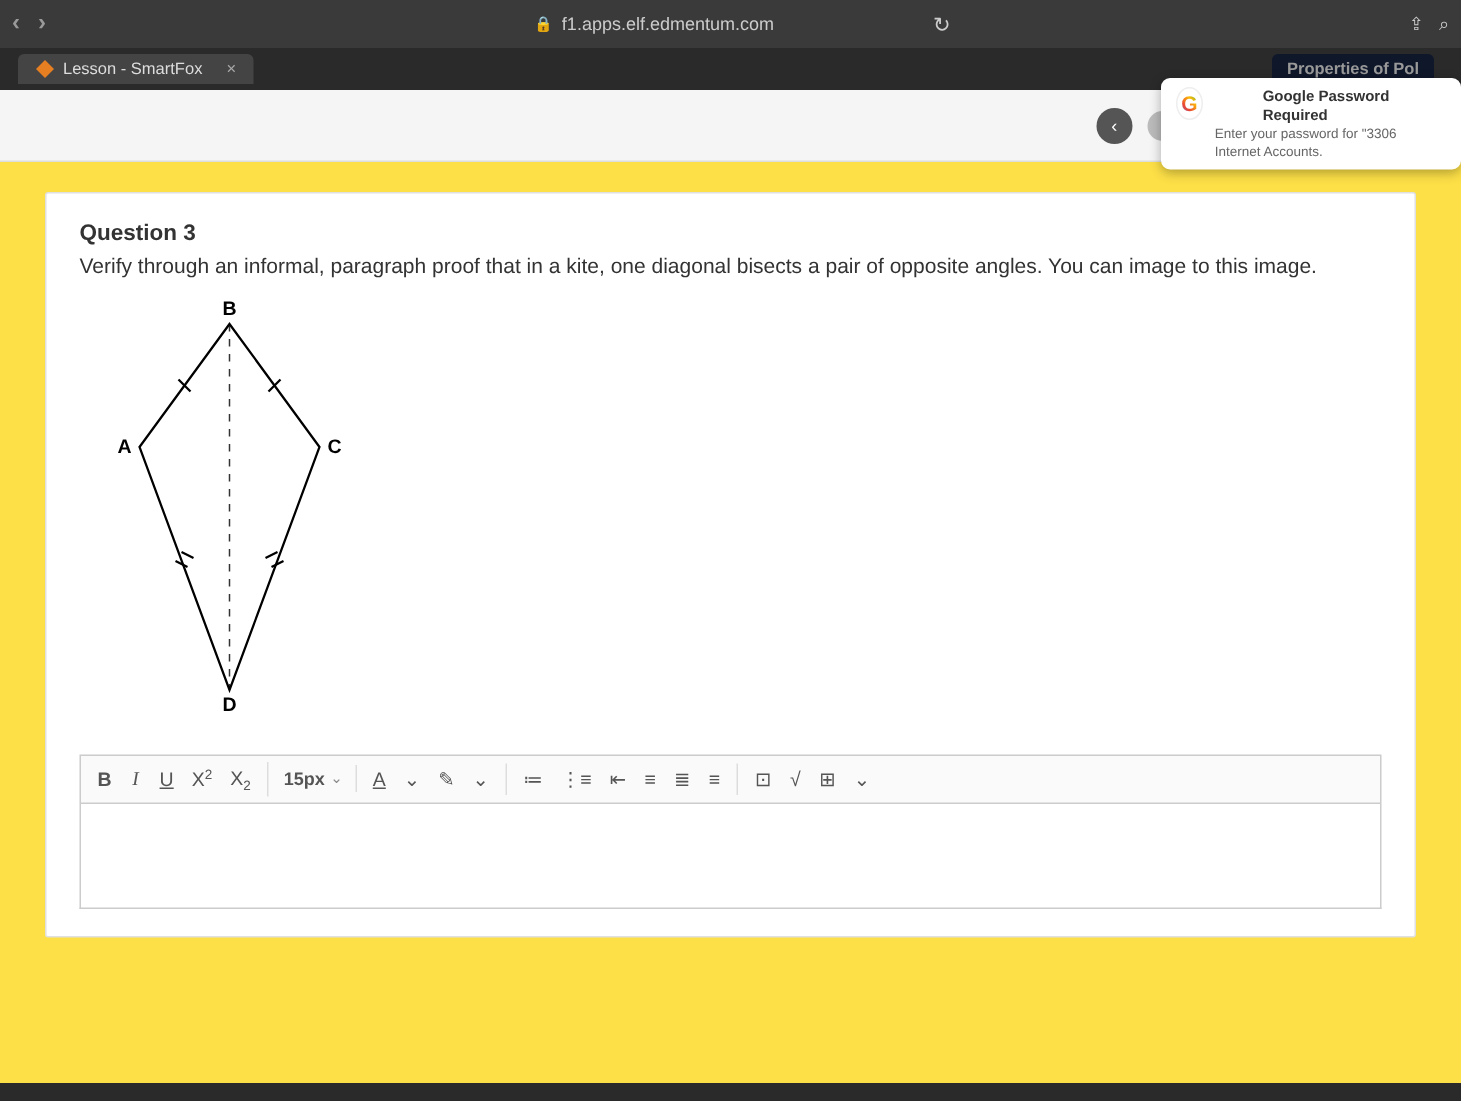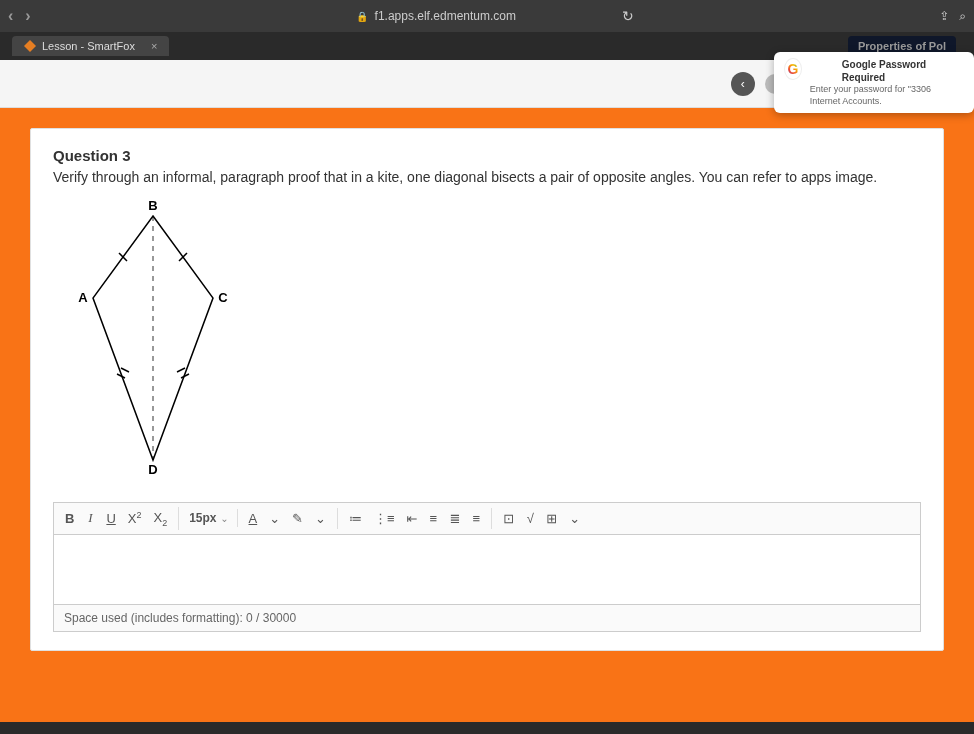--- a/index.html
+++ b/index.html
@@ -85,21 +85,21 @@
   position: relative;
 }
 .page-title { font-size: 18px; color: #444; font-weight: 400; }
 .progress-area { margin-left: auto; display: flex; align-items: center; gap: 10px; }
 .back-circle { width: 24px; height: 24px; border-radius: 50%; background: #555; color: #fff; display: flex; align-items: center; justify-content: center; font-size: 12px; cursor: pointer; }
 .grey-circle { width: 20px; height: 20px; border-radius: 50%; background: #bbb; }
 .progress-text { font-size: 13px; color: #555; }
 .save-exit { background: #0a7d7d; color: #fff; padding: 6px 12px; font-size: 13px; border-radius: 2px; display: flex; align-items: center; gap: 4px; cursor: pointer; }
 
 .content {
-  background: #f97316;
+  background: #fde047;
   padding: 20px 30px;
   height: calc(100% - 60px - 32px - 28px);
   overflow: auto;
 }
 .card {
   background: #fff;
   border: 1px solid #e0e0e0;
   border-radius: 2px;
   padding: 18px 22px;
 }
@@ -197,21 +197,21 @@
     <div class="save-exit">
       <span>➦</span>
       <span>Save &amp; Exit</span>
     </div>
   </div>
 </div>
 
 <div class="content">
   <div class="card">
     <div class="question-title">Question 3</div>
-    <div class="question-text">Verify through an informal, paragraph proof that in a kite, one diagonal bisects a pair of opposite angles. You can refer to apps image.</div>
+    <div class="question-text">Verify through an informal, paragraph proof that in a kite, one diagonal bisects a pair of opposite angles. You can image to this image.</div>
 
     <div class="kite-figure">
       <svg width="200" height="280" viewBox="0 0 200 280">
         <line x1="100" y1="18" x2="100" y2="262" stroke="#333" stroke-width="1" stroke-dasharray="5,5"></line>
         <polygon points="100,18 160,100 100,262 40,100" fill="none" stroke="#000" stroke-width="1.5"></polygon>
         <line x1="66" y1="55" x2="74" y2="63" stroke="#000" stroke-width="1.5"></line>
         <line x1="126" y1="63" x2="134" y2="55" stroke="#000" stroke-width="1.5"></line>
         <g stroke="#000" stroke-width="1.5">
           <line x1="64" y1="176" x2="72" y2="180"></line>
           <line x1="68" y1="170" x2="76" y2="174"></line>
@@ -255,15 +255,14 @@
         <span class="tb-btn">≡</span>
       </div>
       <div class="tb-group">
         <span class="tb-btn">⊡</span>
         <span class="tb-btn">√</span>
         <span class="tb-btn">⊞</span>
         <span class="tb-btn">⌄</span>
       </div>
     </div>
     <div class="editor-body" contenteditable="true" style=""></div>
-    <div class="editor-footer">Space used (includes formatting): 0 / 30000</div>
   </div>
 </div>
 
 </body></html>

